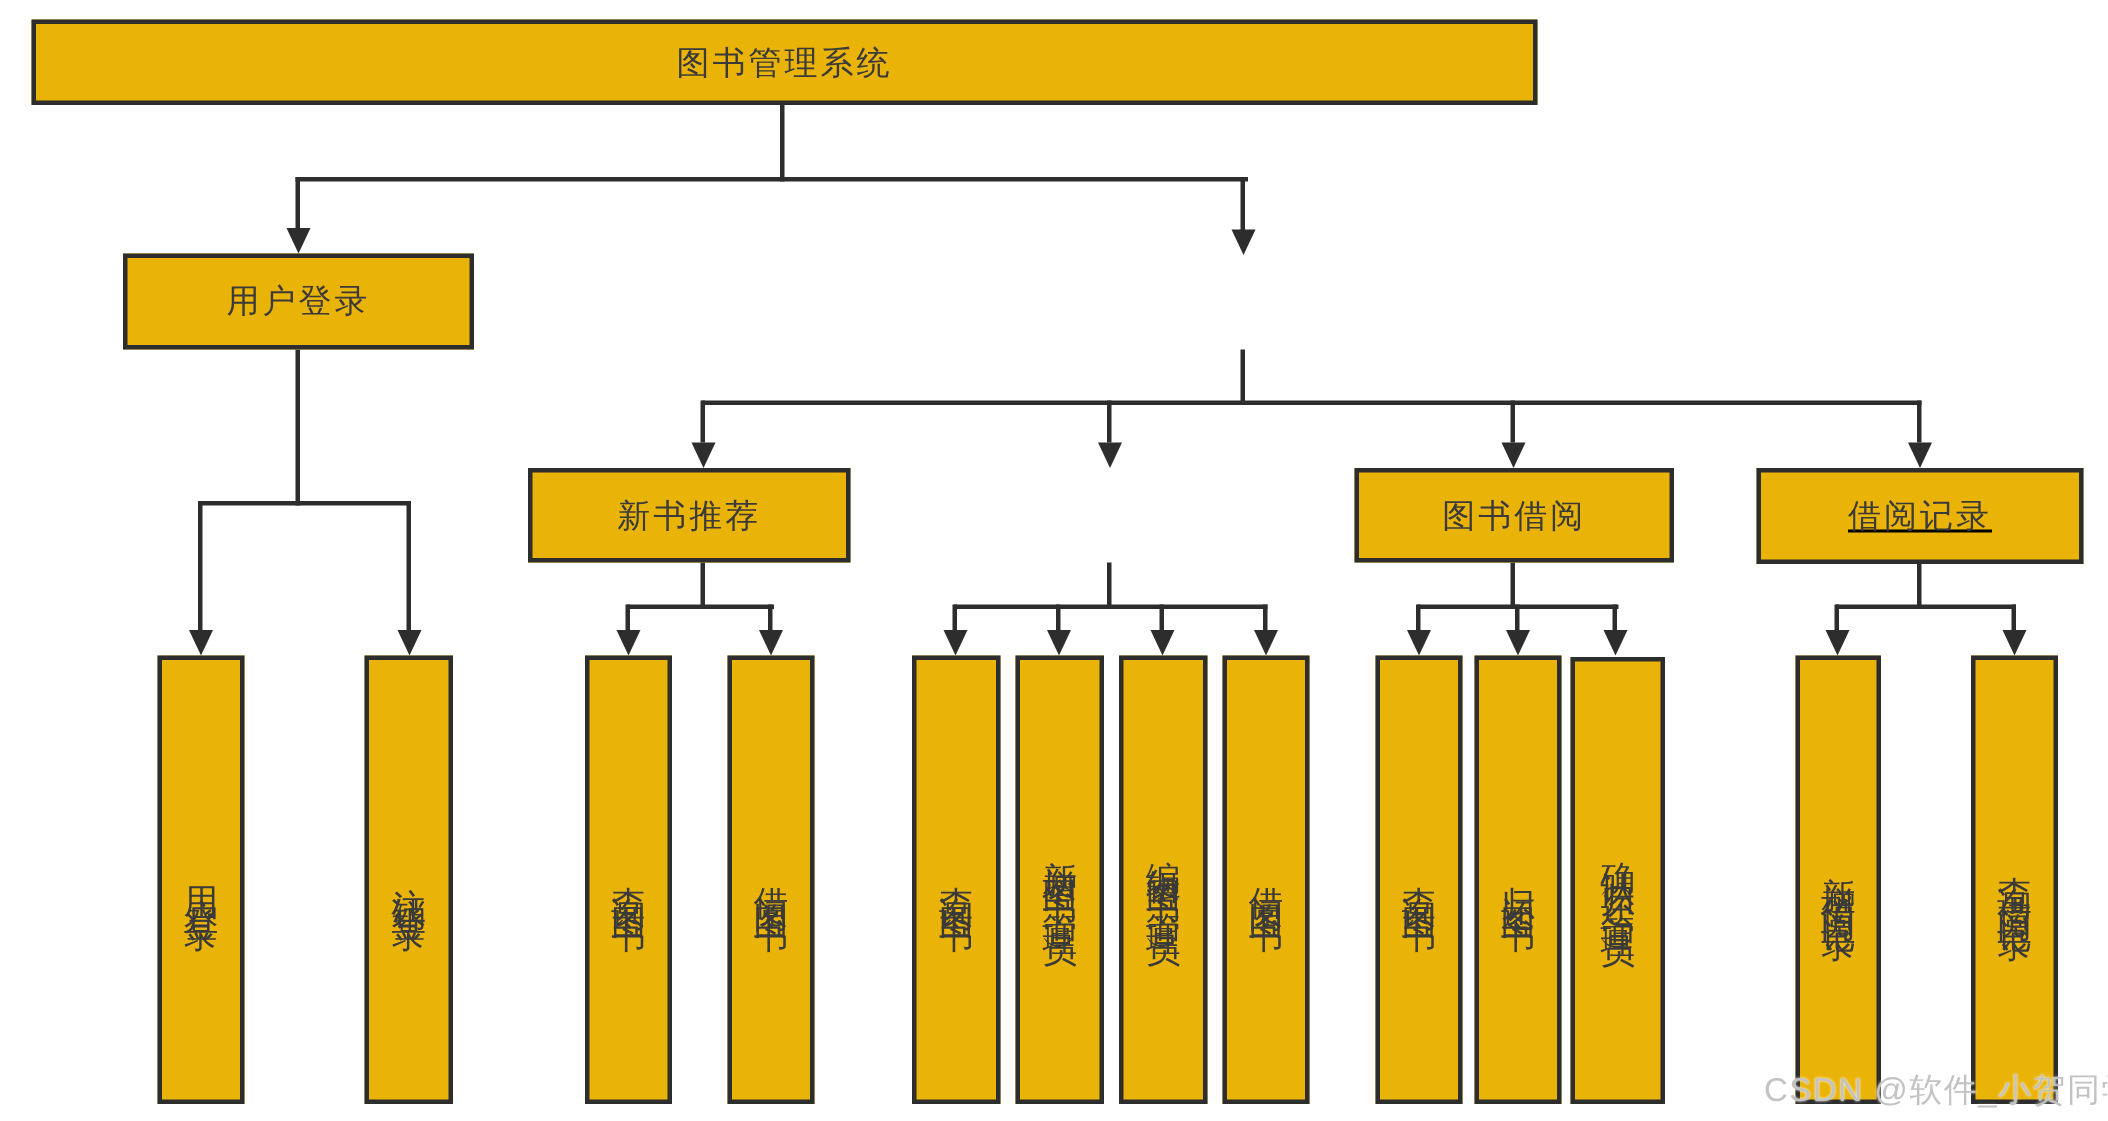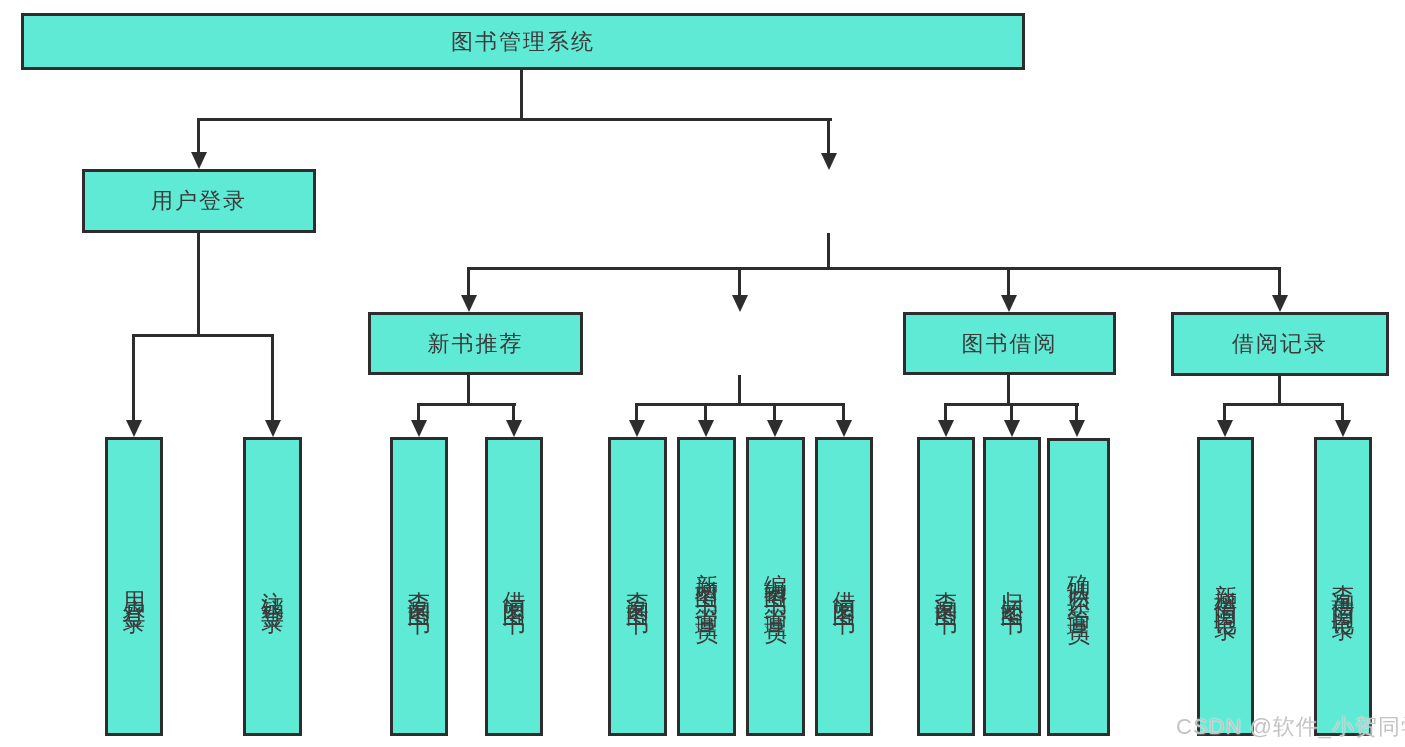--- a/index.html
+++ b/index.html
@@ -12,21 +12,21 @@
     position: relative;
     width: 1405px;
     height: 747px;
     background: #ffffff;
     overflow: hidden;
   }
   
   .box {
     position: absolute;
     box-sizing: border-box;
-    background: #5eead4;
+    background: #eab308;
     border: 3px solid #2d2d2d;
     display: flex;
     align-items: center;
     justify-content: center;
     z-index: 2;
   }
   .hlabel {
     font-size: 22px;
     letter-spacing: 2px;
     color: #3a3a3a;
@@ -106,27 +106,27 @@
   <div class="hl" style="left:468px; top:267px; width:813px;"></div>
   <div class="vl" style="left:467px; top:267px; height:28px;"></div>
   <div class="ah" style="left:461px; top:295px;"></div>
   <div class="vl" style="left:738px; top:267px; height:28px;"></div>
   <div class="ah" style="left:732px; top:295px;"></div>
   <div class="vl" style="left:1007px; top:267px; height:28px;"></div>
   <div class="ah" style="left:1001px; top:295px;"></div>
   <div class="vl" style="left:1278px; top:267px; height:28px;"></div>
   <div class="ah" style="left:1272px; top:295px;"></div>
 
-  <div class="box" style="left:368px; top:312px; width:215px; height:63px;">
+  <div class="box" style="left:352px; top:312px; width:215px; height:63px;">
     <span class="hlabel">新书推荐</span>
   </div>
   <div class="box" style="left:903px; top:312px; width:213px; height:63px;">
     <span class="hlabel">图书借阅</span>
   </div>
-  <div class="box" style="left:1171px; top:312px; width:218px; height:64px;">
+  <div class="box" style="left:1171px; top:312px; width:218px; height:64px;text-decoration:underline;">
     <span class="hlabel">借阅记录</span>
   </div>
 
   <div class="vl" style="left:467px; top:375px; height:31px;"></div>
   <div class="hl" style="left:418px; top:403px; width:98px;"></div>
   <div class="vl" style="left:417px; top:403px; height:18px;"></div>
   <div class="ah" style="left:411px; top:420px;"></div>
   <div class="vl" style="left:512px; top:403px; height:18px;"></div>
   <div class="ah" style="left:506px; top:420px;"></div>
 

